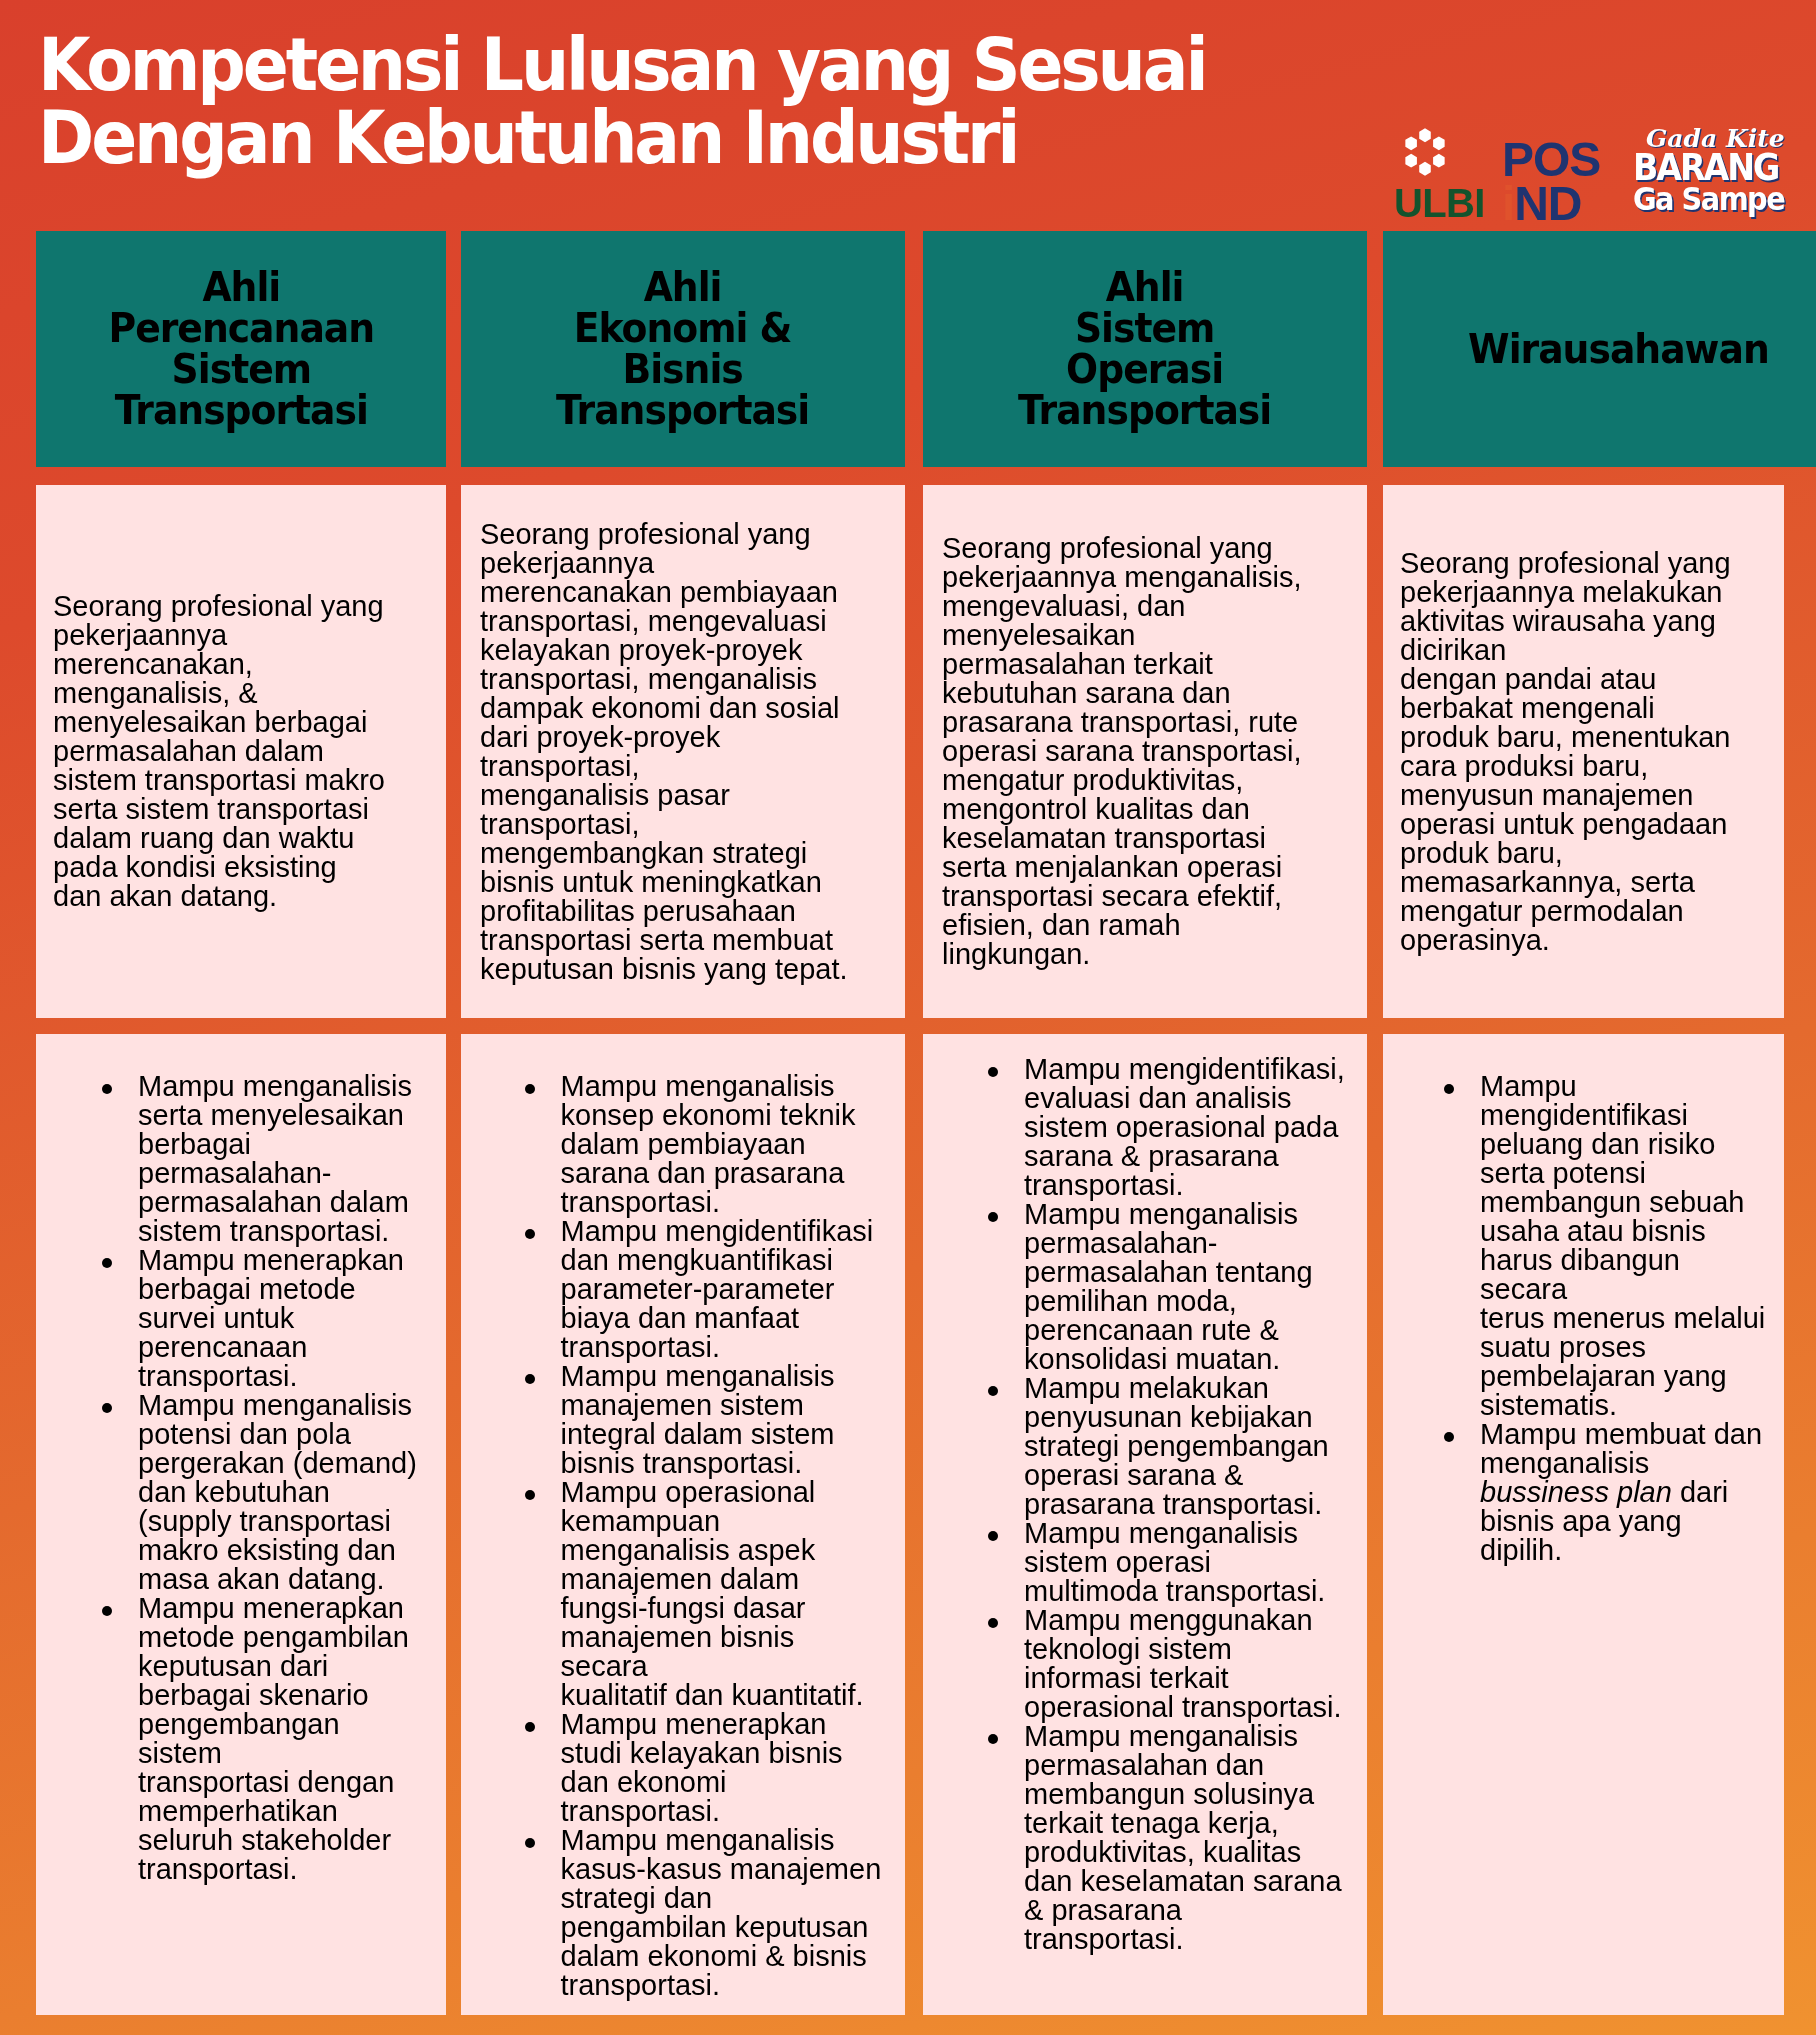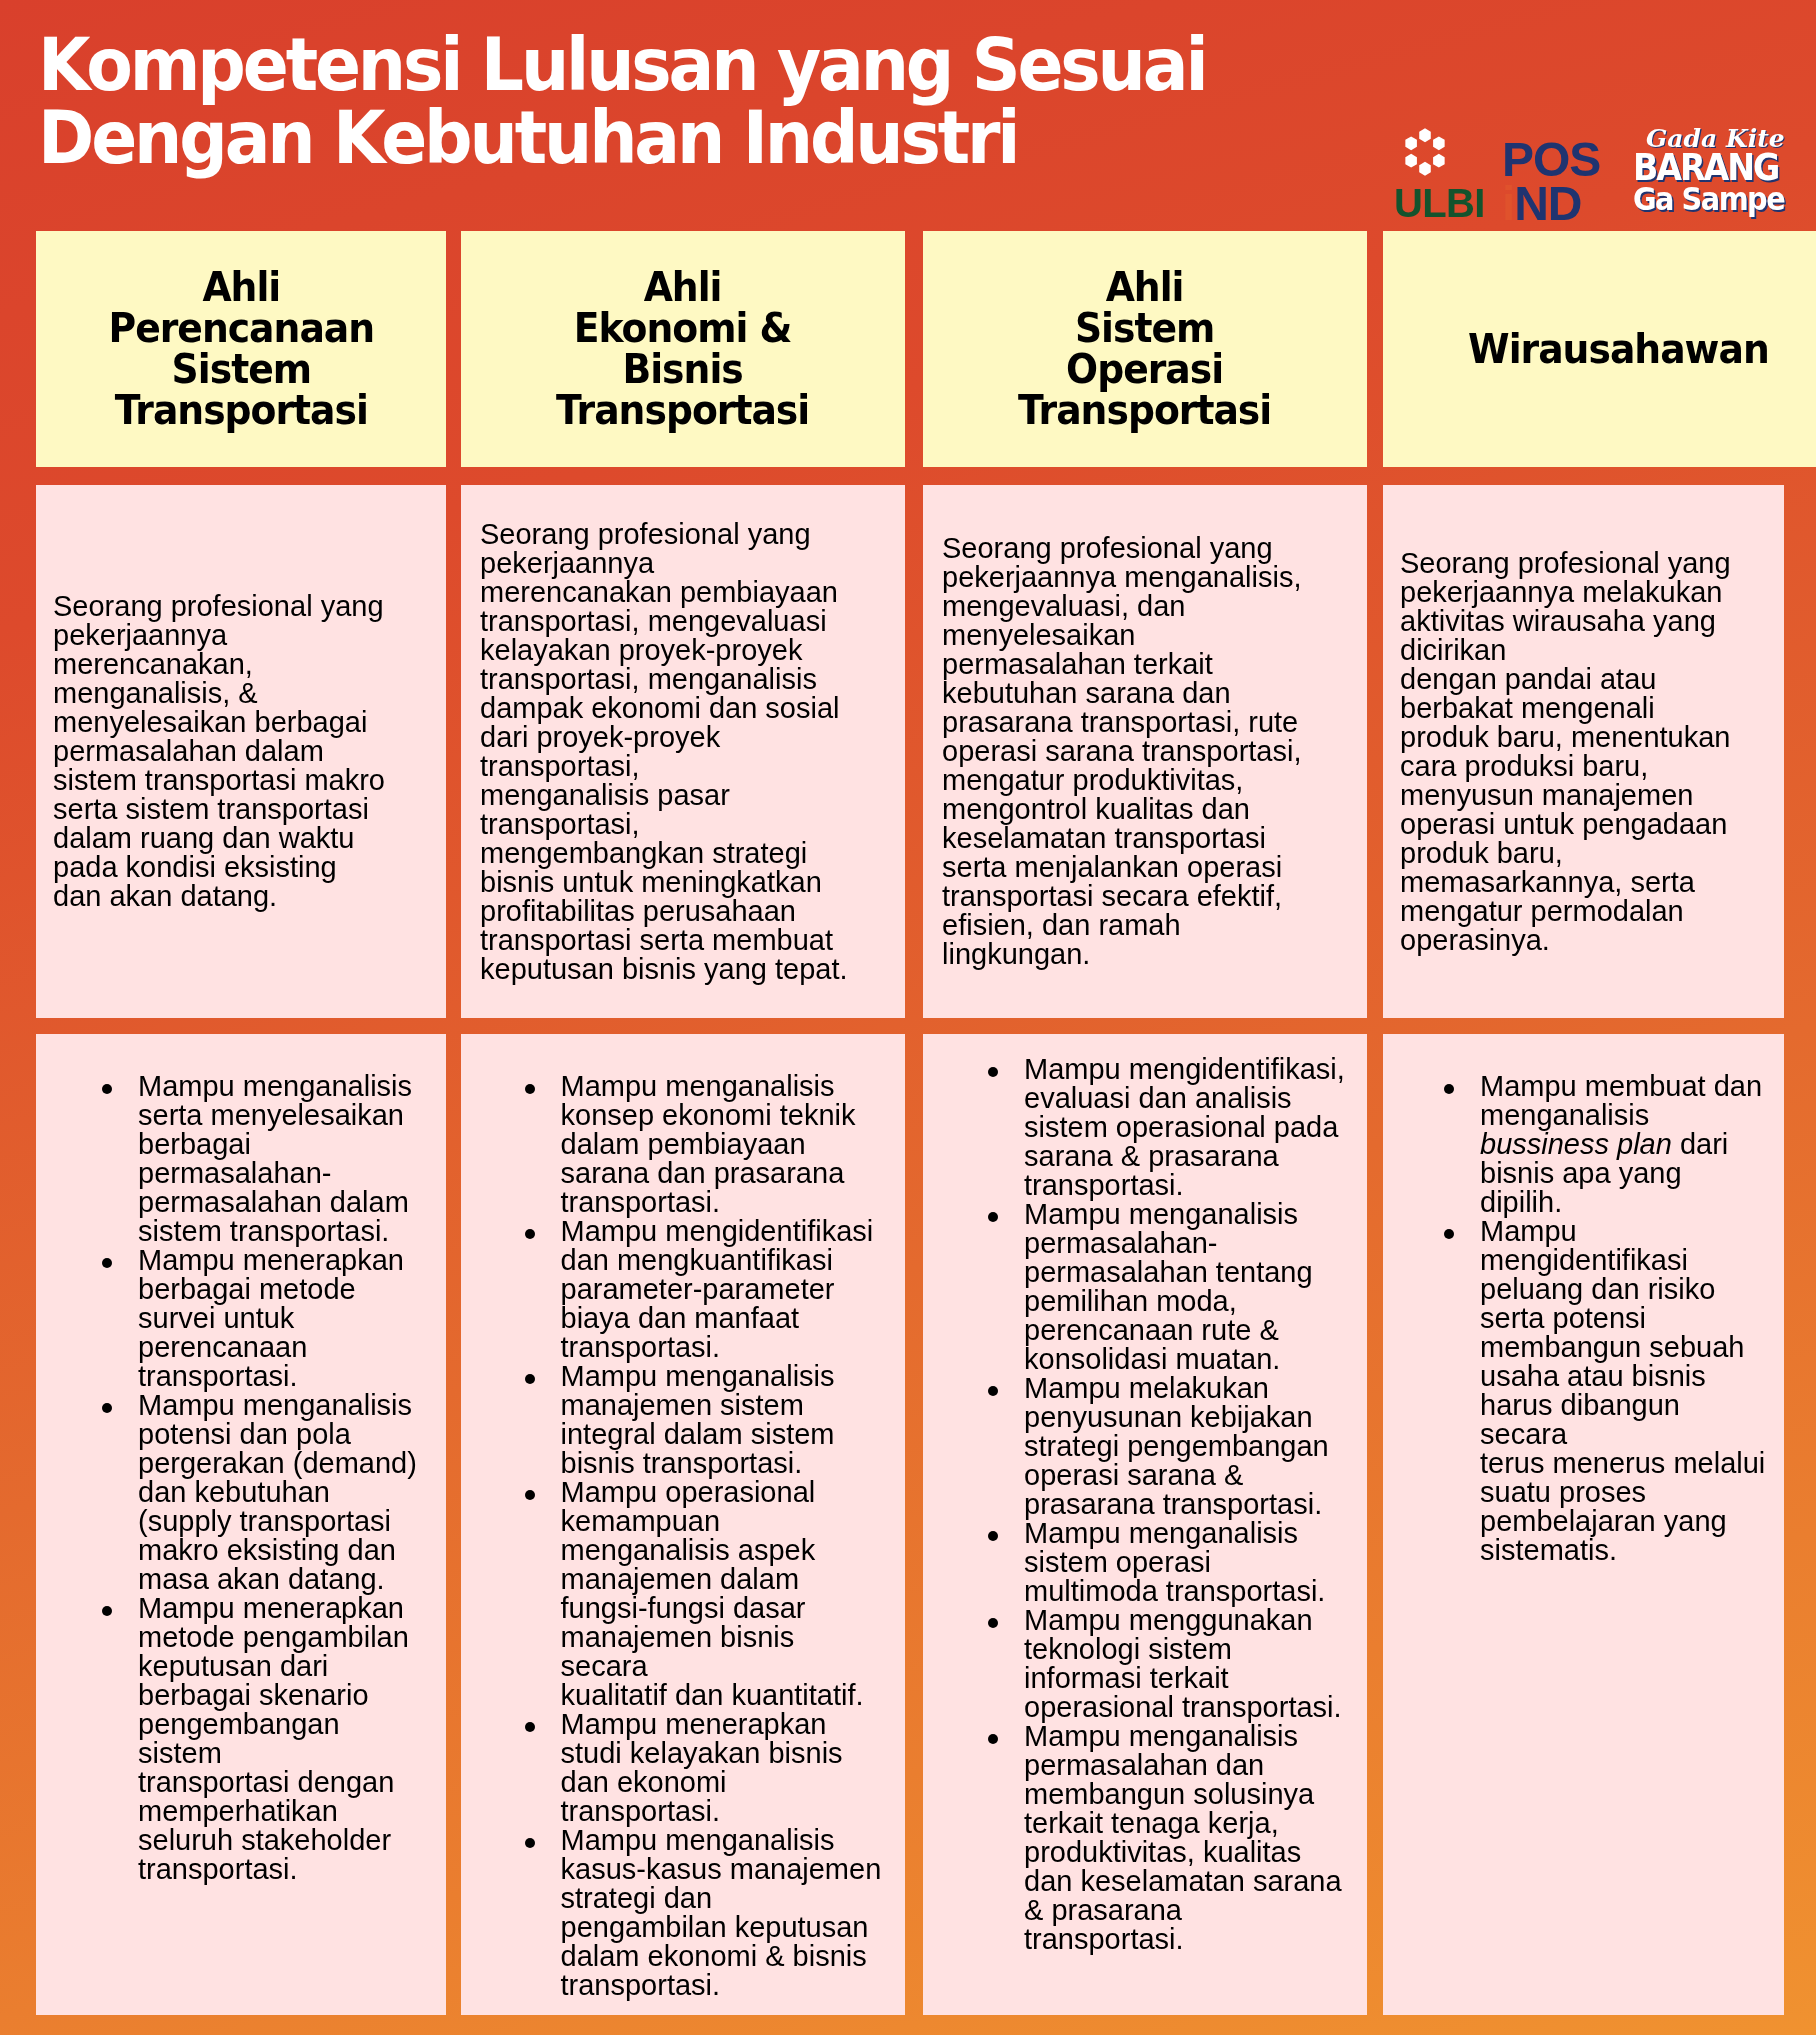--- a/index.html
+++ b/index.html
@@ -27,21 +27,21 @@
       position: absolute; left: 115px; top: 11.5px;
       font-family: "Liberation Sans", sans-serif; font-weight: bold; font-size: 48px; line-height: 44px;
       color: #1f3470; letter-spacing: -1.1px;
     }
     .pos .i-accent { color: #e0522c; }
     .tagline { position: absolute; left: 246px; top: 0; width: 183px; color: #ffffff; text-align: left; }
     .tagline .t1 { font-family: "DejaVu Serif", serif; font-style: italic; font-weight: bold; font-size: 25px; line-height: 25px; margin-left: 13px; text-shadow: 1.1px 1.1px 0 #1f3470; }
     .tagline .t2 { font-family: "DejaVu Sans", sans-serif; font-weight: bold; font-size: 37px; line-height: 33px; letter-spacing: -2.3px; text-shadow: 1.7px 1.7px 0 #1f3470; transform: scaleX(0.9); transform-origin: left; }
     .tagline .t3 { font-family: "DejaVu Sans", sans-serif; font-weight: bold; font-size: 32px; line-height: 31px; letter-spacing: -1.7px; text-shadow: 1.7px 1.7px 0 #1f3470; transform: scaleX(0.9); transform-origin: left; }
     .head-cell {
-      position: absolute; background: #fef9c3;
+      position: absolute; background: #0f766e;
       display: flex; align-items: center; justify-content: center; text-align: center;
       font-family: "DejaVu Sans", sans-serif; font-weight: bold; color: #000;
       font-size: 41px; line-height: 41px; letter-spacing: -1.1px;
     }
     .head-cell .h-inner { transform: scaleX(0.92); }
     .desc-cell, .list-cell {
       position: absolute; background: #ffe2e2; color: #000;
       font-family: "Liberation Sans", sans-serif; font-size: 29px; line-height: 29px;
       box-sizing: border-box;
     }
@@ -272,30 +272,30 @@
 cara produksi baru,
 menyusun manajemen
 operasi untuk pengadaan
 produk baru,
 memasarkannya, serta
 mengatur permodalan
 operasinya.</div>
 </div>
 <div class="list-cell" style="left:1383px;top:1034px;width:401px;height:981px;padding-top:22px;padding-left:29px;">
   <ul>
-    <li><span>Mampu membuat dan
-menganalisis
-</span><span class="ital">bussiness plan</span><span> dari
-bisnis apa yang dipilih.</span></li>
     <li>Mampu
 mengidentifikasi
 peluang dan risiko
 serta potensi
 membangun sebuah
 usaha atau bisnis
 harus dibangun secara
 terus menerus melalui
 suatu proses
 pembelajaran yang
 sistematis.</li>
+    <li><span>Mampu membuat dan
+menganalisis
+</span><span class="ital">bussiness plan</span><span> dari
+bisnis apa yang dipilih.</span></li>
   </ul>
 </div>
 
 
 </body></html>

